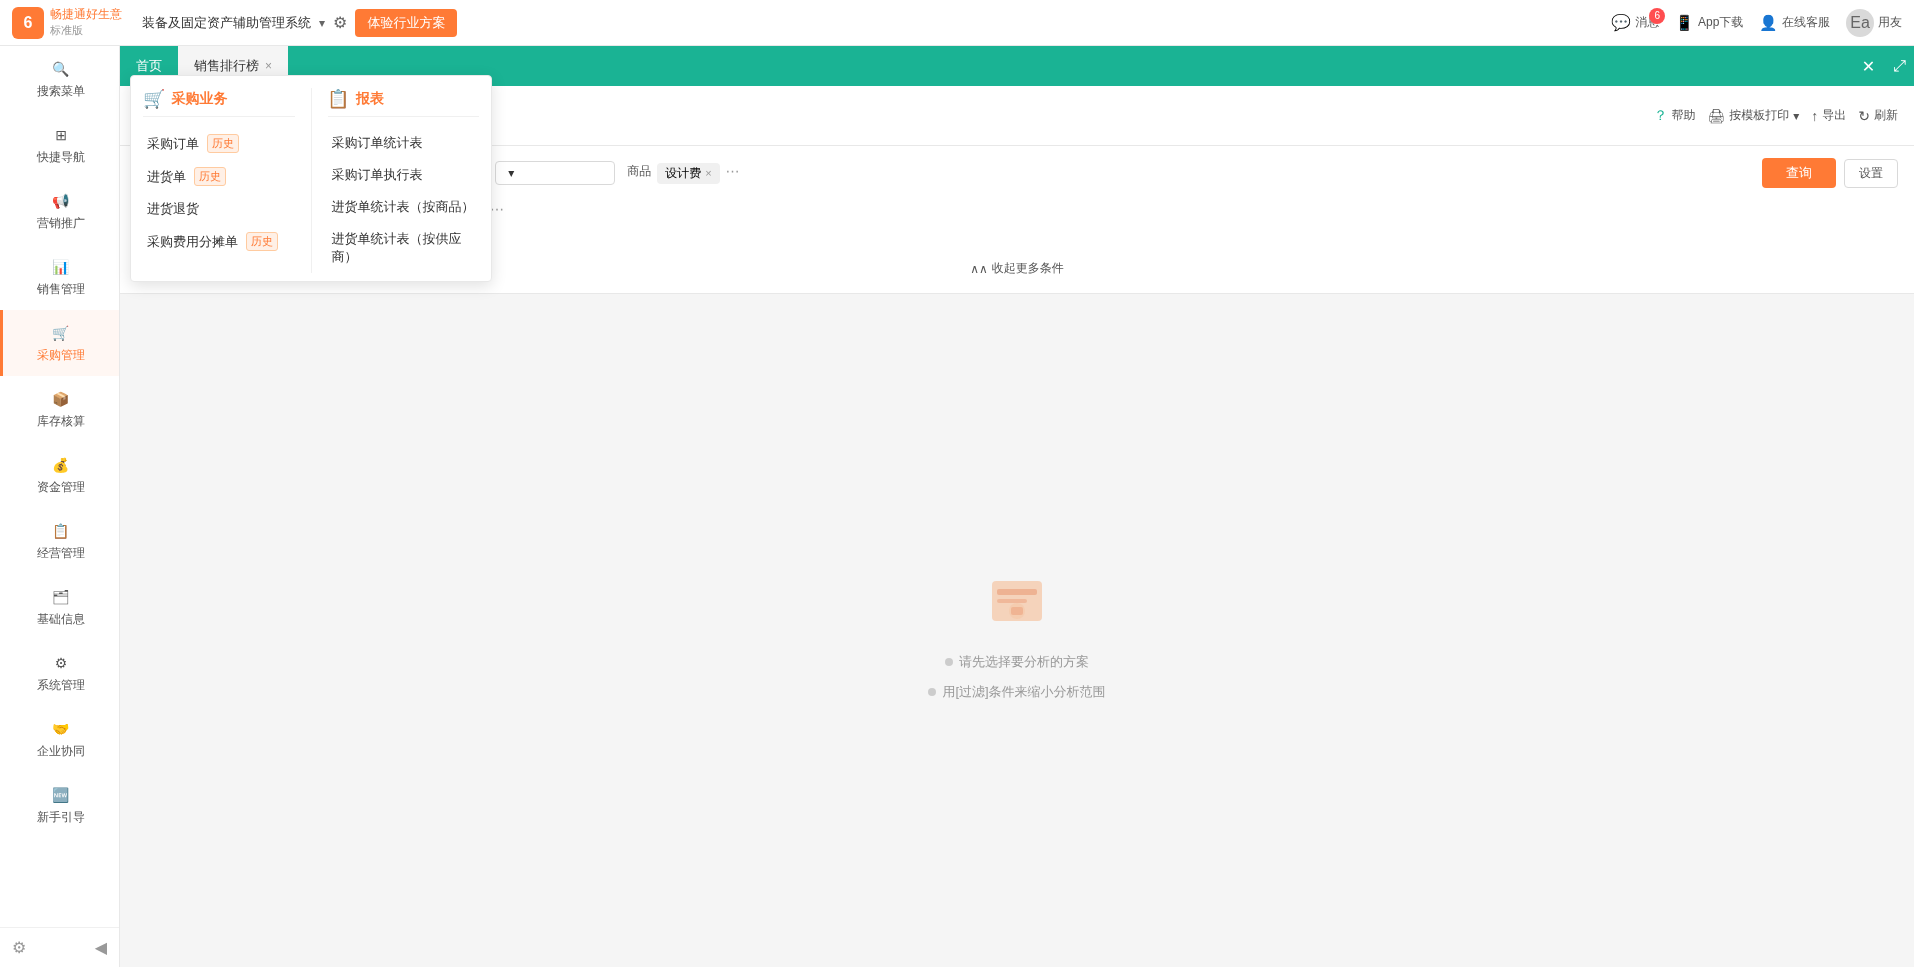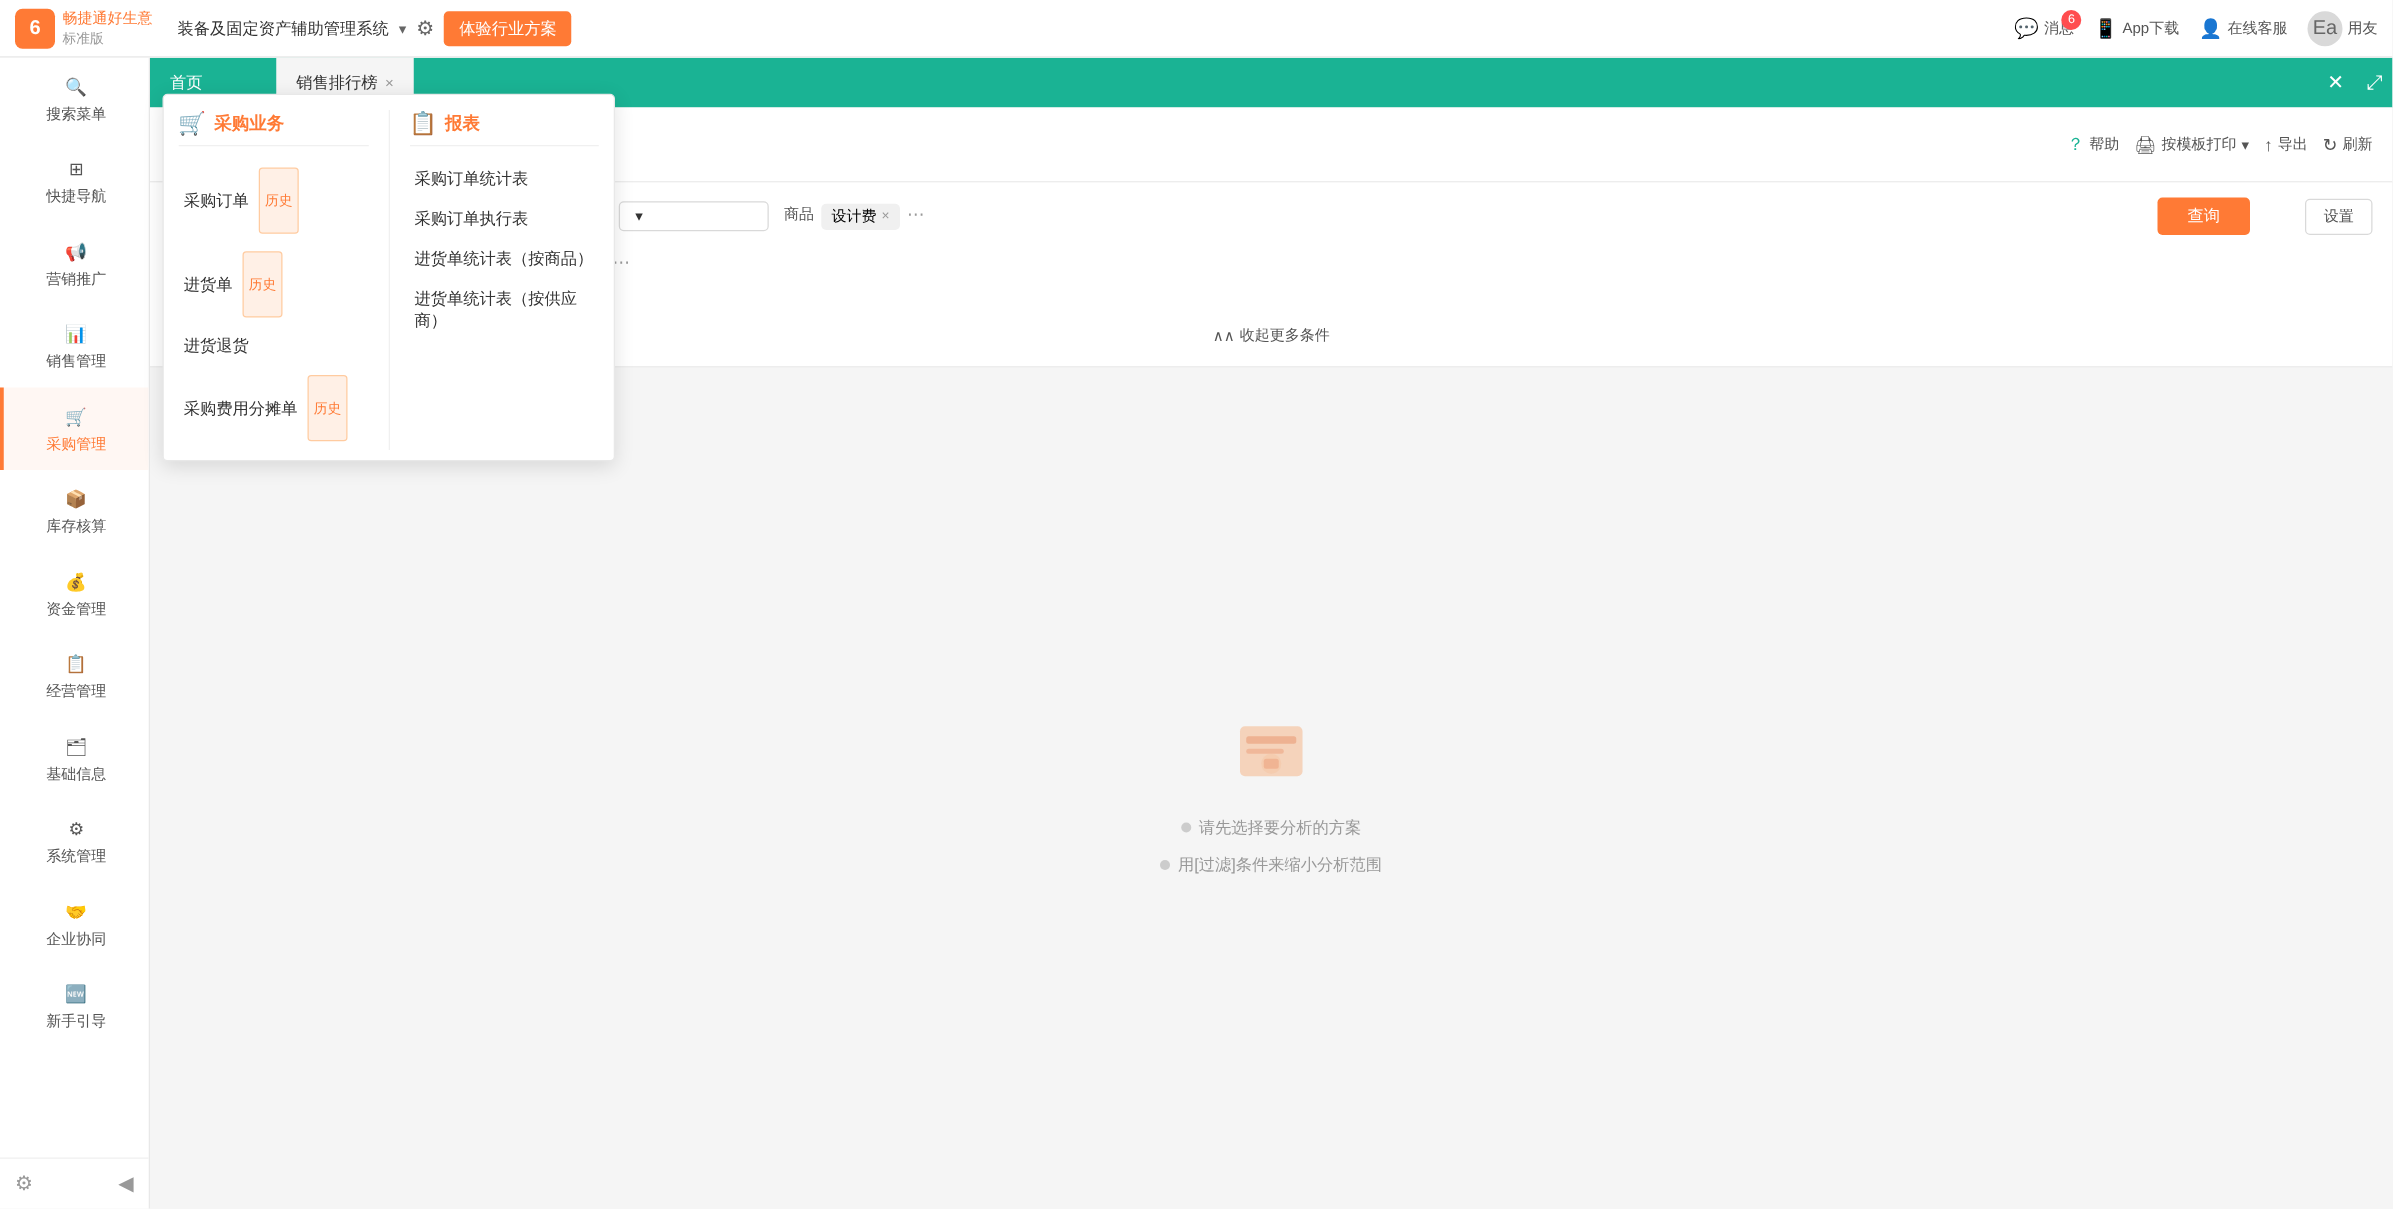--- a/index.html
+++ b/index.html
@@ -103,21 +103,21 @@
     .tab-bar {
       height: 40px;
       background: #1ab394;
       display: flex; align-items: center;
       padding: 0;
     }
     .tab-item {
       height: 40px; padding: 0 16px; display: flex; align-items: center; gap: 6px;
       color: #fff; cursor: pointer; font-size: 13px;
     }
-    .tab-item.active { background: #f5f5f5; color: #333; margin-left: 43px; }
+    .tab-item.active { background: #f5f5f5; color: #333; }
     .tab-close { font-size: 12px; cursor: pointer; color: #999; }
     .tab-bar-close-btn {
       margin-left: auto; color: #fff; background: none; border: none; cursor: pointer; font-size: 16px; padding: 0 10px;
     }
     .tab-bar-expand-btn {
       color: #fff; background: none; border: none; cursor: pointer; font-size: 16px; padding: 0 8px;
     }
 
     
     .content-area {
@@ -160,21 +160,21 @@
     .collapse-btn {
       display: flex; align-items: center; gap: 4px; color: #555; font-size: 12px; cursor: pointer;
       justify-content: center; margin-top: 4px; padding: 4px;
     }
     .action-btn-primary {
       background: #ff7a35; color: #fff; border: none; border-radius: 4px;
       padding: 6px 24px; cursor: pointer; font-size: 13px; margin-left: 44px;
     }
     .action-btn-default {
       background: #fff; color: #555; border: 1px solid #d9d9d9; border-radius: 4px;
-      padding: 5px 14px; cursor: pointer; font-size: 12px; margin-left: 36px;
+      padding: 5px 14px; cursor: pointer; font-size: 12px;
     }
     .empty-area {
       flex: 1; display: flex; flex-direction: column; align-items: center; justify-content: center;
       gap: 12px;
     }
     .empty-text-item { display: flex; align-items: center; gap: 6px; color: #999; font-size: 13px; }
     .empty-dot { width: 8px; height: 8px; border-radius: 50%; background: #ccc; display: inline-block; }
 
     
     .dropdown-overlay {
@@ -195,21 +195,21 @@
       display: flex; align-items: center; gap: 6px;
       font-size: 14px; color: #ff7a35; font-weight: bold; margin-bottom: 10px; padding-bottom: 6px;
       border-bottom: 1px solid #f0f0f0;
     }
     .dropdown-item {
       display: flex; align-items: center; gap: 8px;
       padding: 7px 4px; cursor: pointer; color: #333; font-size: 13px;
     }
     .hist-badge {
       background: #fff0e6; color: #ff7a35; border: 1px solid #ffcba0;
-      border-radius: 3px; font-size: 11px; padding: 18px 4px;
+      border-radius: 3px; font-size: 11px; padding: 1px 4px;
     }
     .col-divider { width: 1px; background: #f0f0f0; margin: 0 4px; }
 
     
     .icon-search::before { content: "🔍"; font-size: 14px; }
     .icon-nav::before { content: "⊞"; font-size: 14px; }
     .icon-promote::before { content: "📢"; font-size: 14px; }
     .icon-sales::before { content: "📊"; font-size: 14px; }
     .icon-purchase::before { content: "🛒"; font-size: 14px; }
     .icon-inventory::before { content: "📦"; font-size: 14px; }

